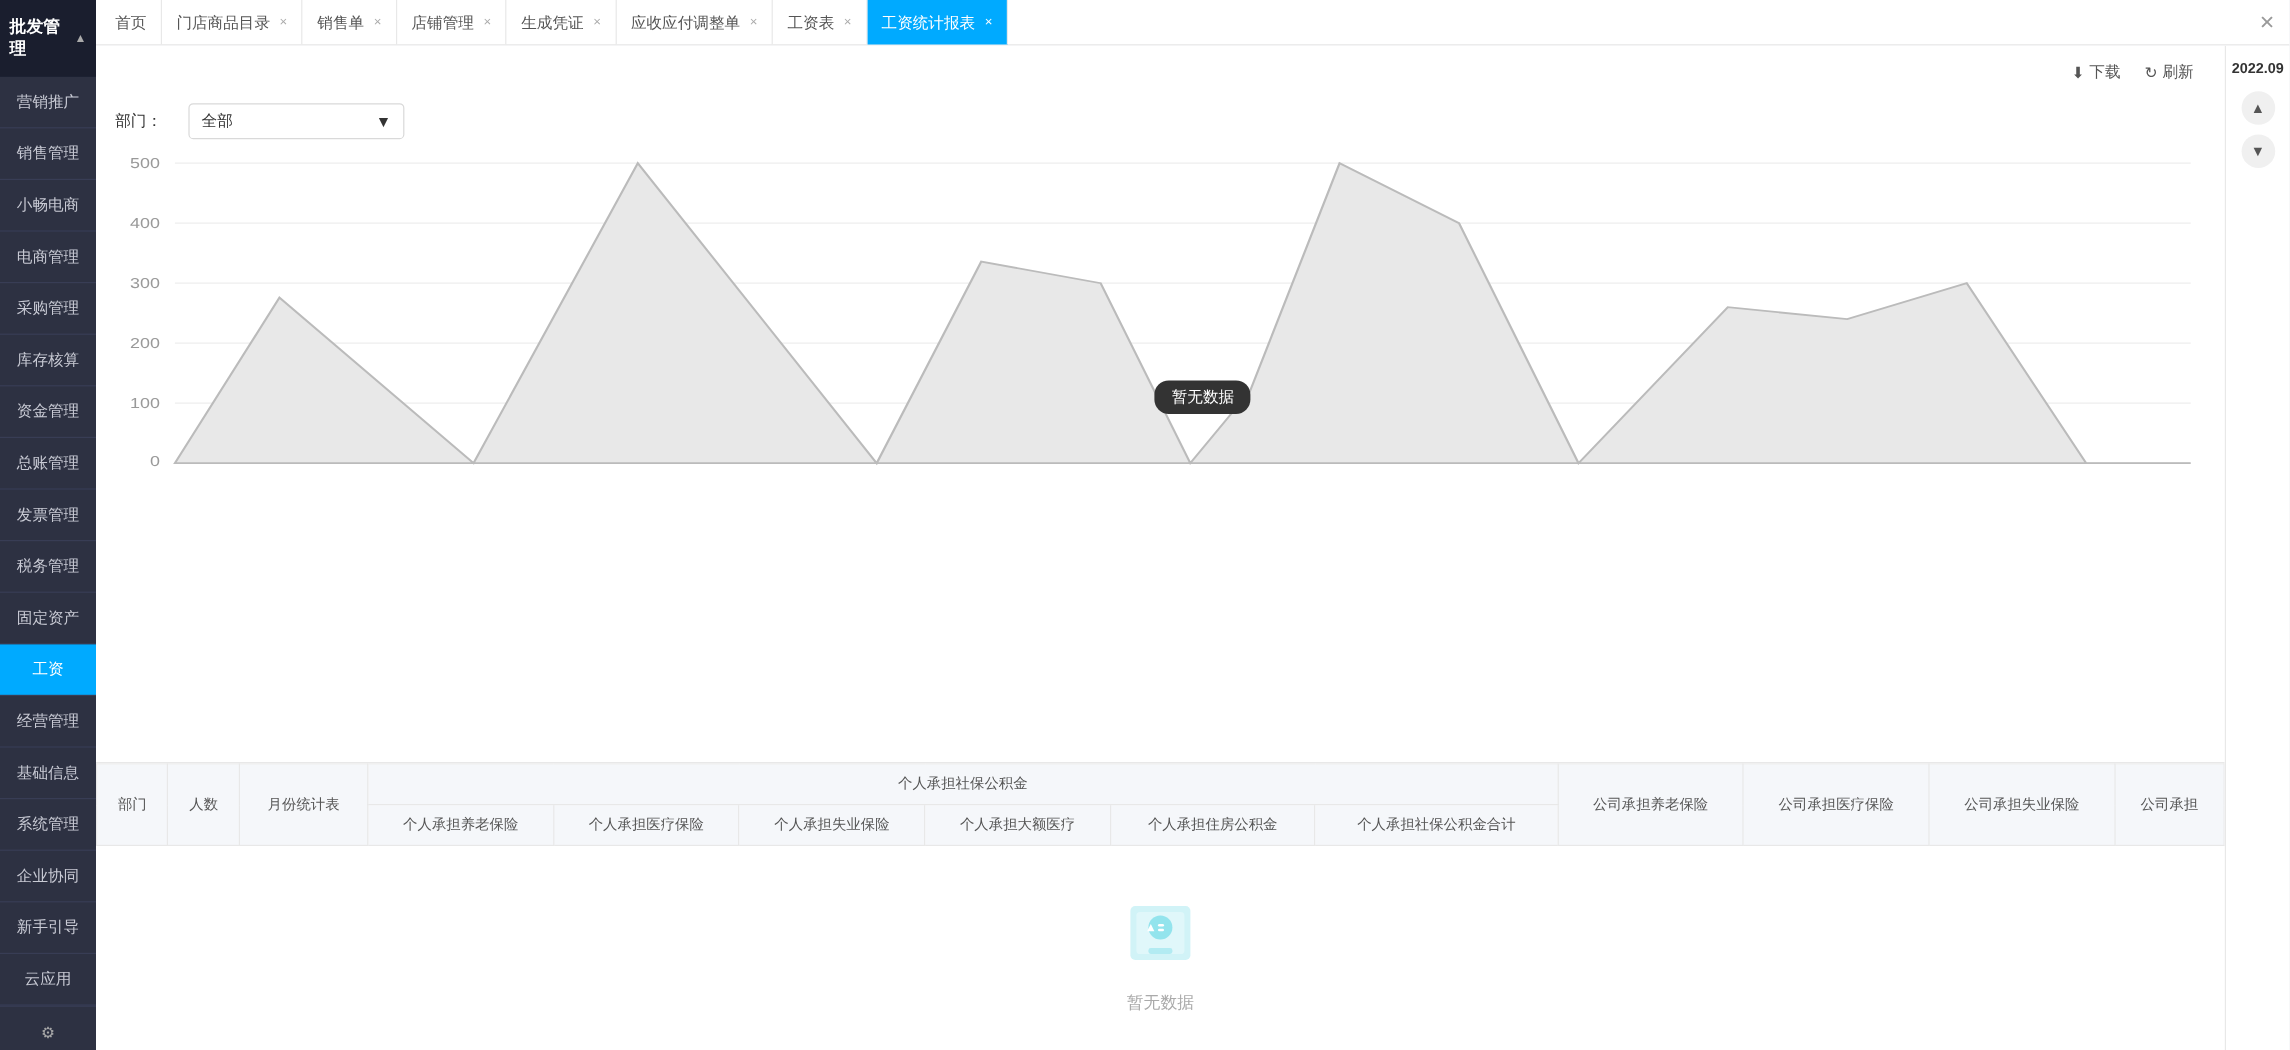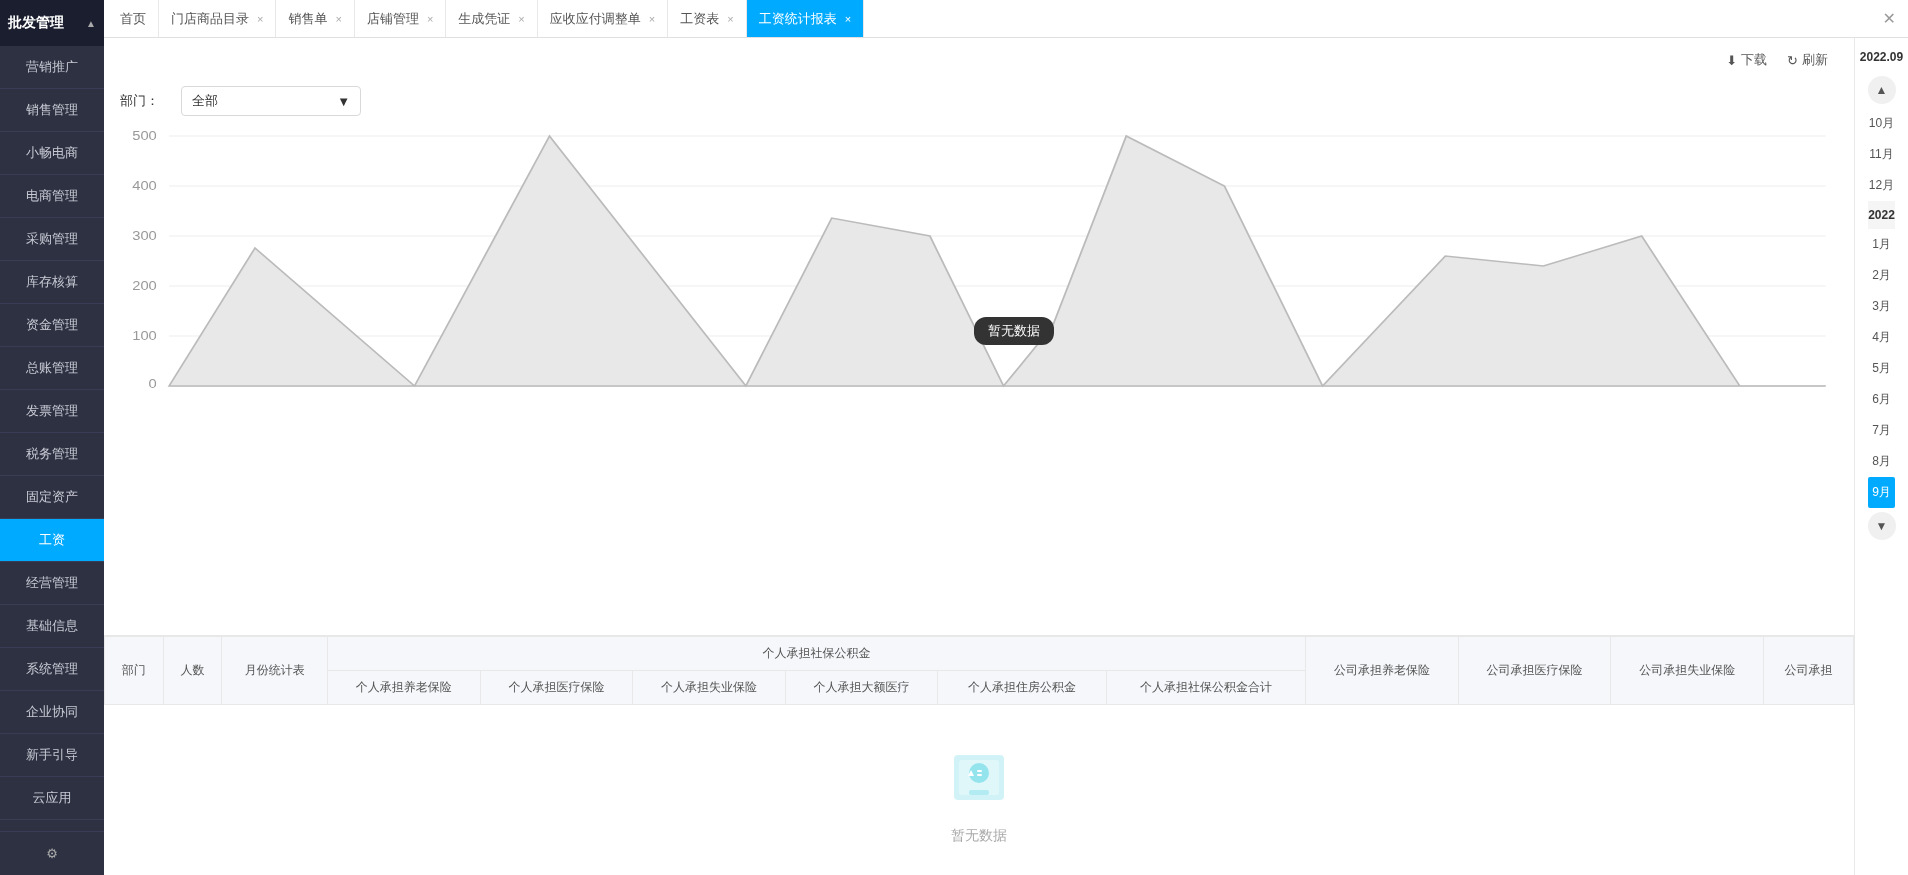--- a/index.html
+++ b/index.html
@@ -1,20 +1,20 @@
 <!DOCTYPE html>
 <html><head>
   <meta charset="utf-8">
   <style>
     * { box-sizing: border-box; margin: 0; padding: 0; }
     body { font-family: 'Microsoft YaHei', Arial, sans-serif; font-size: 13px; background: #f0f2f5; display: flex; height: 875px; overflow: hidden; }
 
     
     .sidebar {
-      width: 104px;
+      width: 80px;
       background: #2d3142;
       display: flex;
       flex-direction: column;
       height: 100%;
       color: #ccc;
       flex-shrink: 0;
     }
     .sidebar-header {
       background: #1a1e2e;
       color: #fff;
@@ -440,32 +440,17 @@
           </svg>
           <span>暂无数据</span>
         </div>
       </div>
 
     </div>
 
     <div class="right-sidebar">
       <div class="right-sidebar-title">2022.09</div>
       <div class="sidebar-nav-btn">▲</div>
-      <div id="month-items-container">
-          <div class="month-item">10月</div>
-          <div class="month-item">11月</div>
-          <div class="month-item">12月</div>
-          <div class="month-item year-label">2022</div>
-          <div class="month-item">1月</div>
-          <div class="month-item">2月</div>
-          <div class="month-item">3月</div>
-          <div class="month-item">4月</div>
-          <div class="month-item">5月</div>
-          <div class="month-item">6月</div>
-          <div class="month-item">7月</div>
-          <div class="month-item">8月</div>
-          <div class="month-item active">9月</div>
-        </div>
       <div class="sidebar-nav-btn">▼</div>
     </div>
 
   </div>
 </div>
 
 </body></html>

